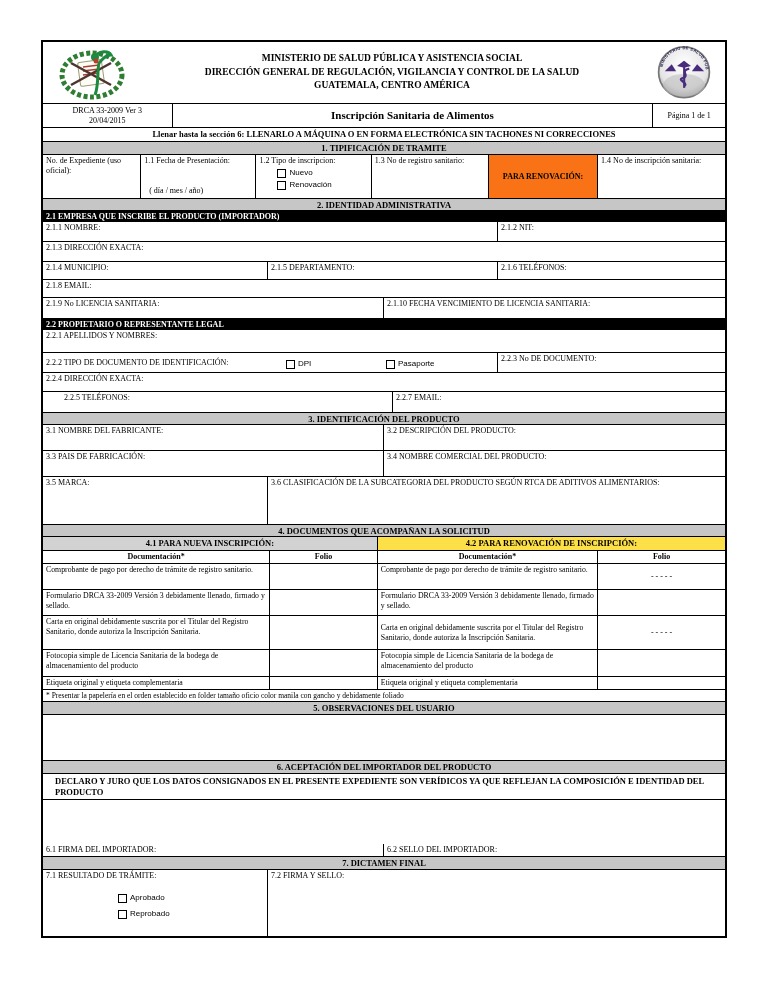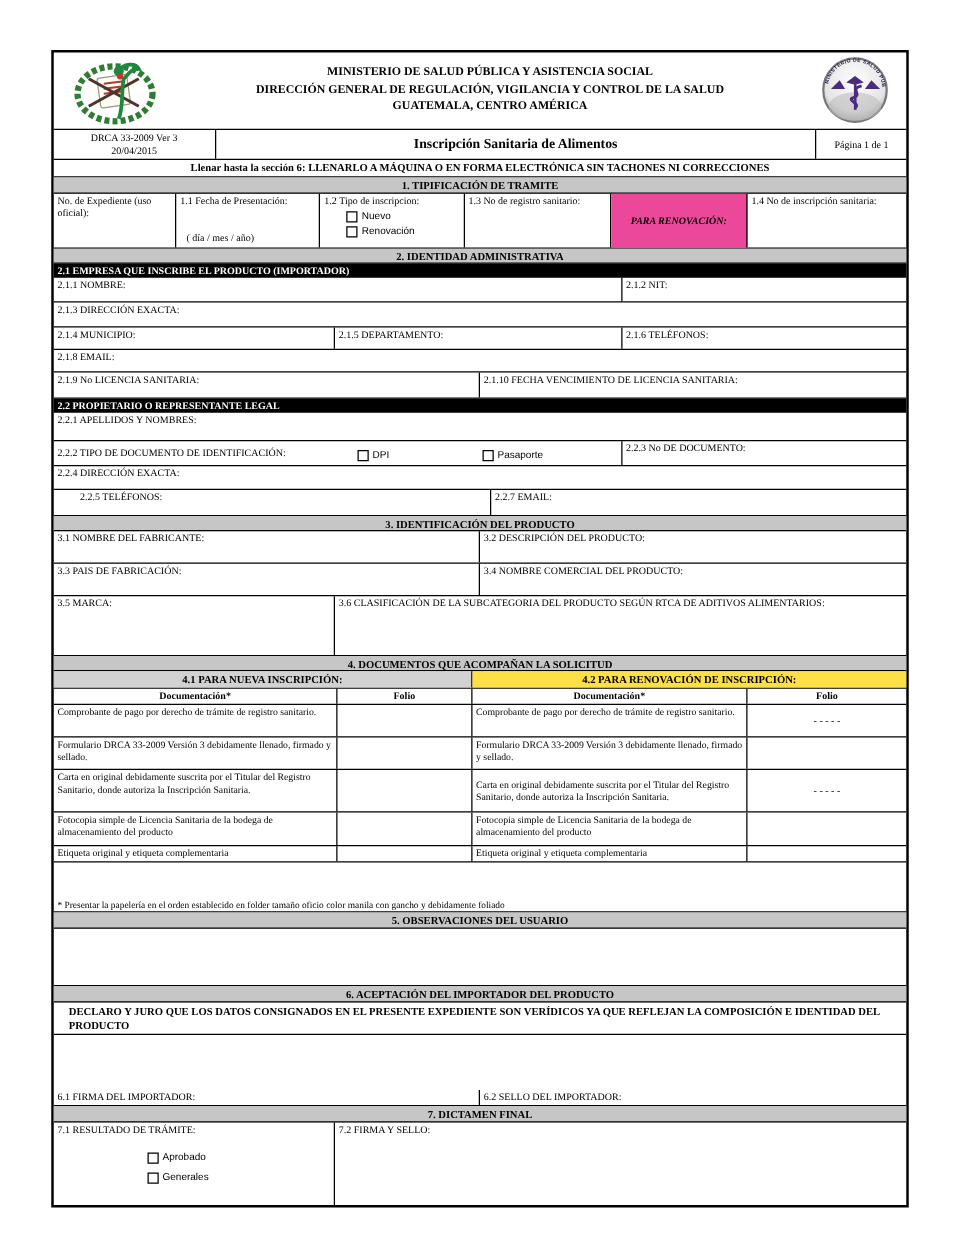--- a/index.html
+++ b/index.html
@@ -6,21 +6,21 @@
   .page{position:relative;width:768px;height:994px;background:#fff;
         font-family:"Liberation Serif",serif;color:#000;overflow:hidden;}
   .form{position:absolute;left:41px;top:40px;width:686px;border:2px solid #000;box-sizing:border-box;background:#fff;}
   .row{display:flex;border-bottom:1px solid #000;box-sizing:border-box;flex:none;}
   .row:last-child{border-bottom:none;}
   .cell{border-right:1px solid #000;padding:1px 3px;font-size:8px;line-height:1.25;
         box-sizing:border-box;position:relative;overflow:hidden;}
   .cell:last-child{border-right:none;}
   .sechdr{background:#c6c6c6;font-weight:bold;text-align:center;font-size:8.5px;
           display:flex;align-items:center;justify-content:center;}
-  .graycell{background:#ec4899;font-style:italic;}
+  .graycell{background:#f97316;}
   .blackbar{background:#000;color:#fff;font-weight:bold;font-size:8px;padding:0 3px;
             display:flex;align-items:center;}
   .chk{width:9px;height:9px;border:1.5px solid #000;display:inline-block;
        vertical-align:middle;background:#fff;box-sizing:border-box;flex:none;}
   .chkline{display:flex;align-items:center;gap:3px;margin-top:2px;}
   .chklbl{font-family:"Liberation Sans",sans-serif;font-size:8px;}
   .bold{font-weight:bold;}
   .ctr{display:flex;align-items:center;justify-content:center;text-align:center;}
   .hdr-logos{align-items:center;padding:16px 10px;}
   .hdr-text{flex:1;text-align:center;font-weight:bold;font-size:9.5px;line-height:1.45;}
@@ -206,21 +206,21 @@
       <div class="cell foliocell" style="width:15.8%;"></div>
       <div class="cell doccell" style="width:32.3%;">Fotocopia simple de Licencia Sanitaria de la bodega de almacenamiento del producto</div>
       <div class="cell foliocell" style="width:18.6%;"></div>
     </div>
     <div class="row" style="height:13px;">
       <div class="cell doccell" style="width:33.3%;">Etiqueta original y etiqueta complementaria</div>
       <div class="cell foliocell" style="width:15.8%;"></div>
       <div class="cell doccell" style="width:32.3%;">Etiqueta original y etiqueta complementaria</div>
       <div class="cell foliocell" style="width:18.6%;"></div>
     </div>
-    <div class="row" style="height:12px;margin-top:28px;">
+    <div class="row" style="height:12px;">
       <div class="cell" style="width:100%;font-size:7.5px;">* Presentar la papelería en el orden establecido en folder tamaño oficio color manila con gancho y debidamente foliado</div>
     </div>
 
     <div class="row sechdr" style="height:13px;">5. OBSERVACIONES DEL USUARIO</div>
     <div class="row" style="height:46px;">
       <div class="cell" style="width:100%;"></div>
     </div>
 
     <div class="row sechdr" style="height:13px;">6. ACEPTACIÓN DEL IMPORTADOR DEL PRODUCTO</div>
     <div class="row" style="height:26px;">
@@ -234,20 +234,20 @@
     <div class="row sechdr" style="height:13px;">7. DICTAMEN FINAL</div>
     <div class="row" style="height:66px;">
       <div class="cell" style="width:33%;">
         <div>7.1 RESULTADO DE TRÁMITE:</div>
         <div class="chkline" style="margin-left:72px;margin-top:12px;">
           <span class="chk"></span>
           <span class="chklbl">Aprobado</span>
         </div>
         <div class="chkline" style="margin-left:72px;margin-top:6px;">
           <span class="chk"></span>
-          <span class="chklbl">Generales</span>
+          <span class="chklbl">Reprobado</span>
         </div>
       </div>
       <div class="cell" style="width:67%;">7.2 FIRMA Y SELLO:</div>
     </div>
 
   </div>
 </div>
 
 </body></html>

